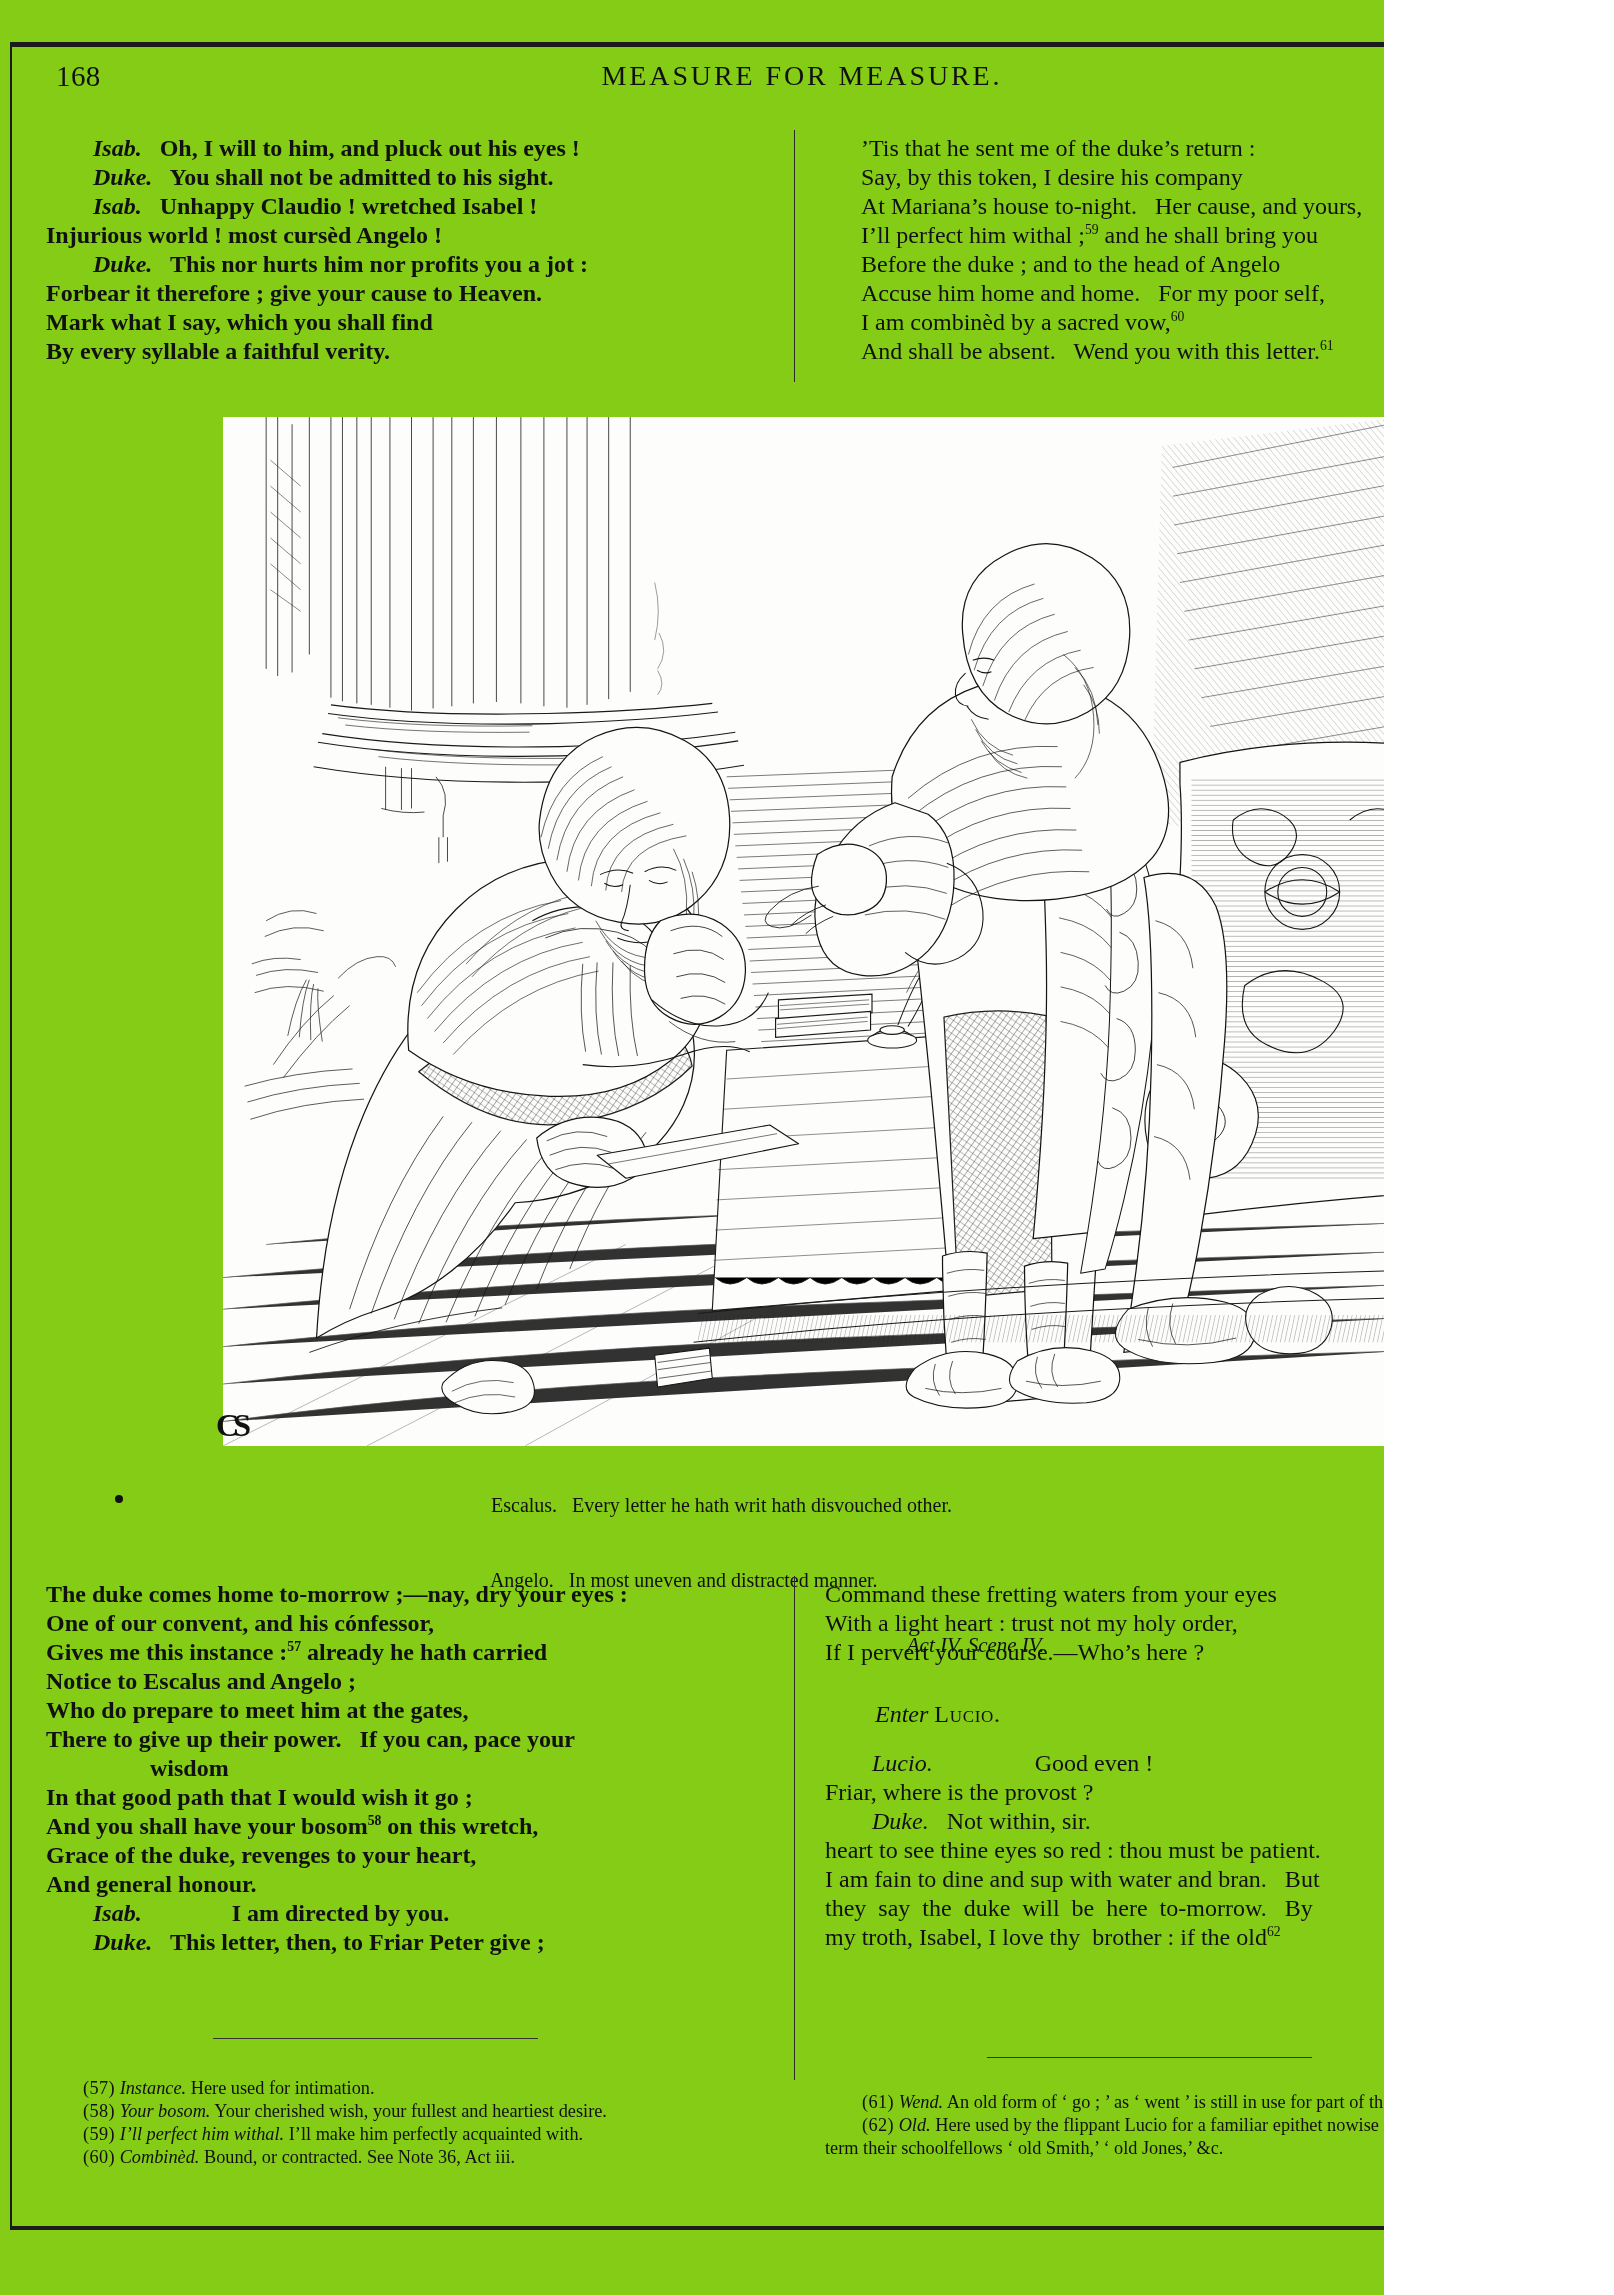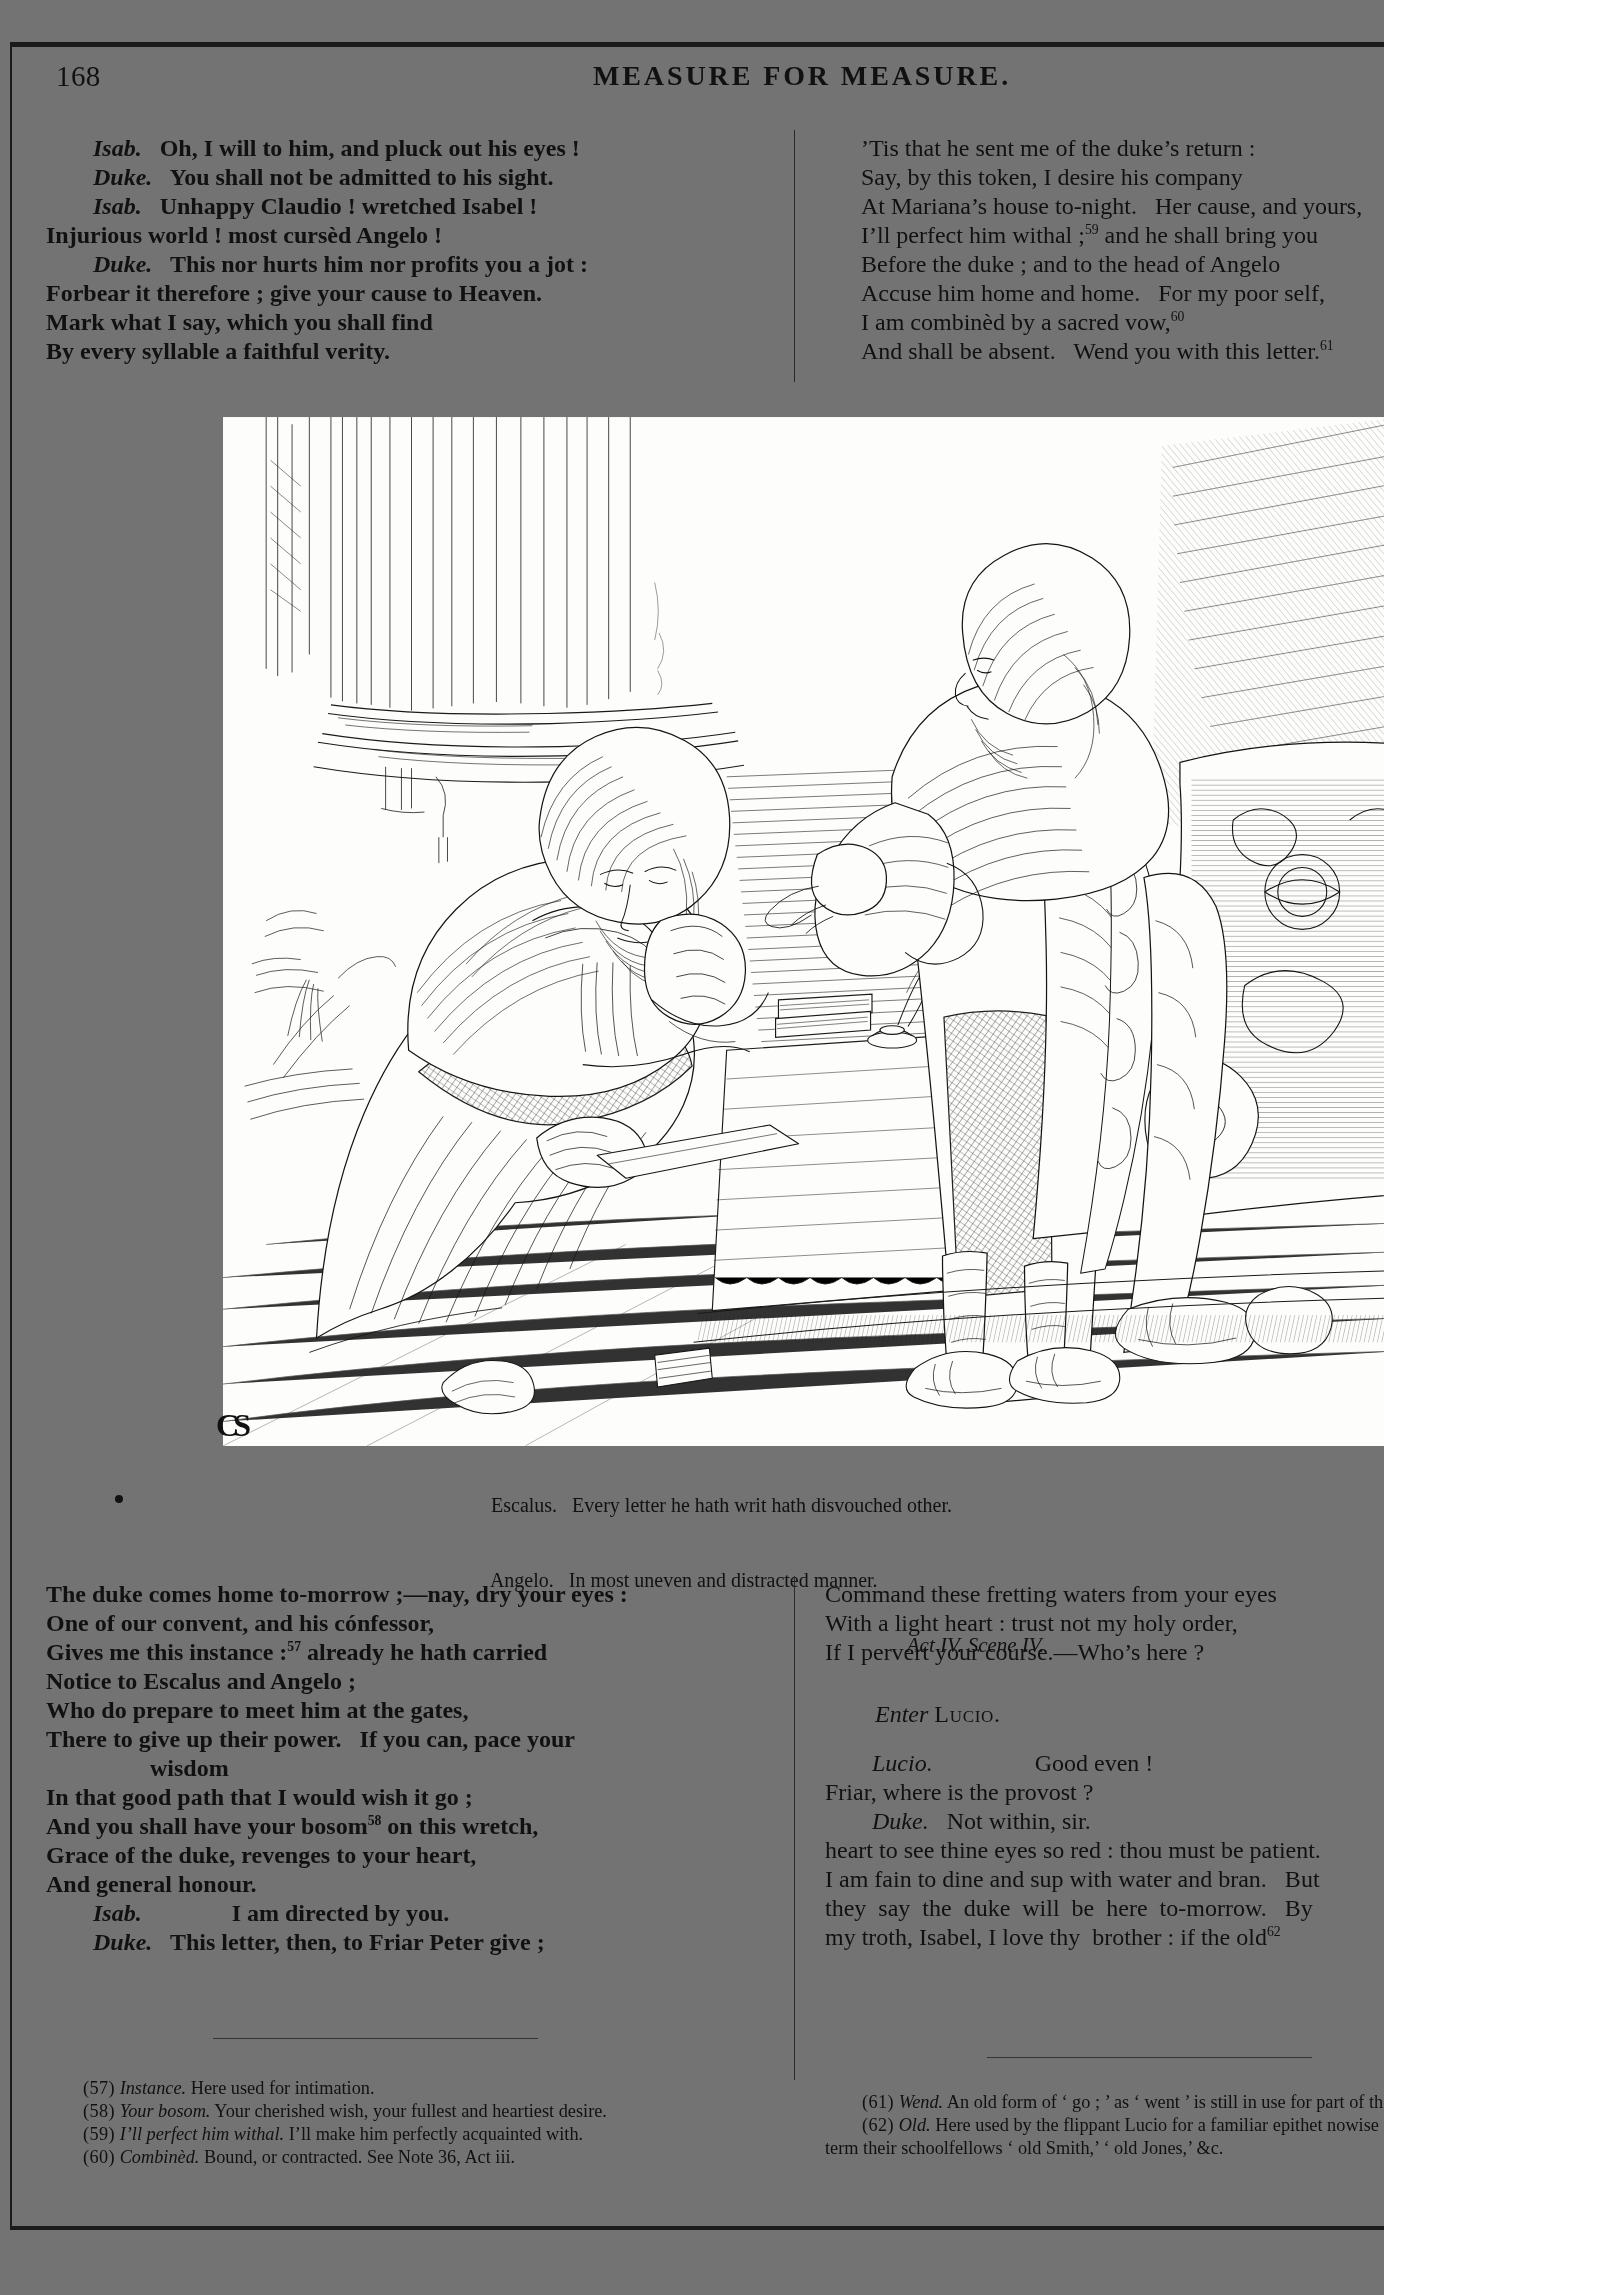--- a/index.html
+++ b/index.html
@@ -4,21 +4,21 @@
 <style>
   html, body {
     margin: 0;
     padding: 0;
     background: #ffffff;
   }
   .page {
     position: relative;
     width: 1384px;
     height: 2295px;
-    background: #737373;
+    background: #84cc16;
     font-family: "Liberation Serif", "DejaVu Serif", serif;
     color: #111111;
     overflow: hidden;
   }
   
   .page-frame {
     position: absolute;
     left: 10px;
     top: 42px;
     width: 1580px;
@@ -47,21 +47,21 @@
     letter-spacing: 0.4px;
   }
   .runhead .title {
     position: absolute;
     left: 0;
     right: 0;
     top: 4.3px;
     text-align: center;
     font-size: 28px;
     letter-spacing: 2.9px;
-    font-weight: 700;
+    font-weight: 400;
   }
   .runhead .acthead {
     position: absolute;
     right: 10px;
     top: 4.3px;
     font-size: 27px;
     letter-spacing: 0.7px;
   }
   .runhead .acthead .sc {
     font-size: 21px;

